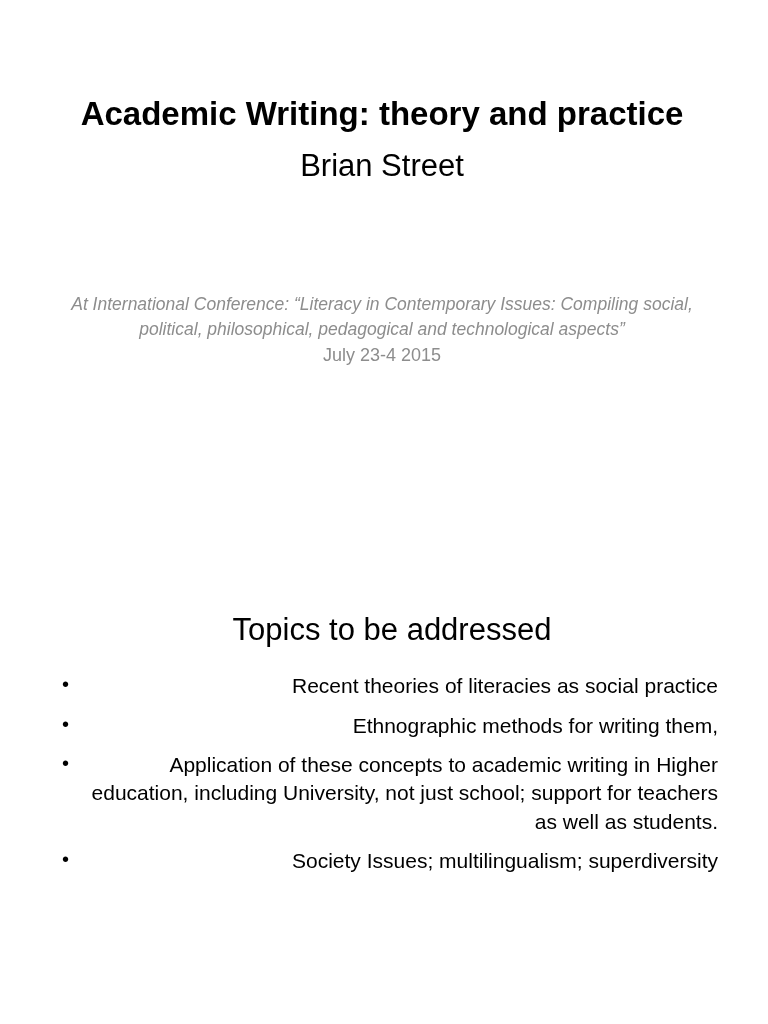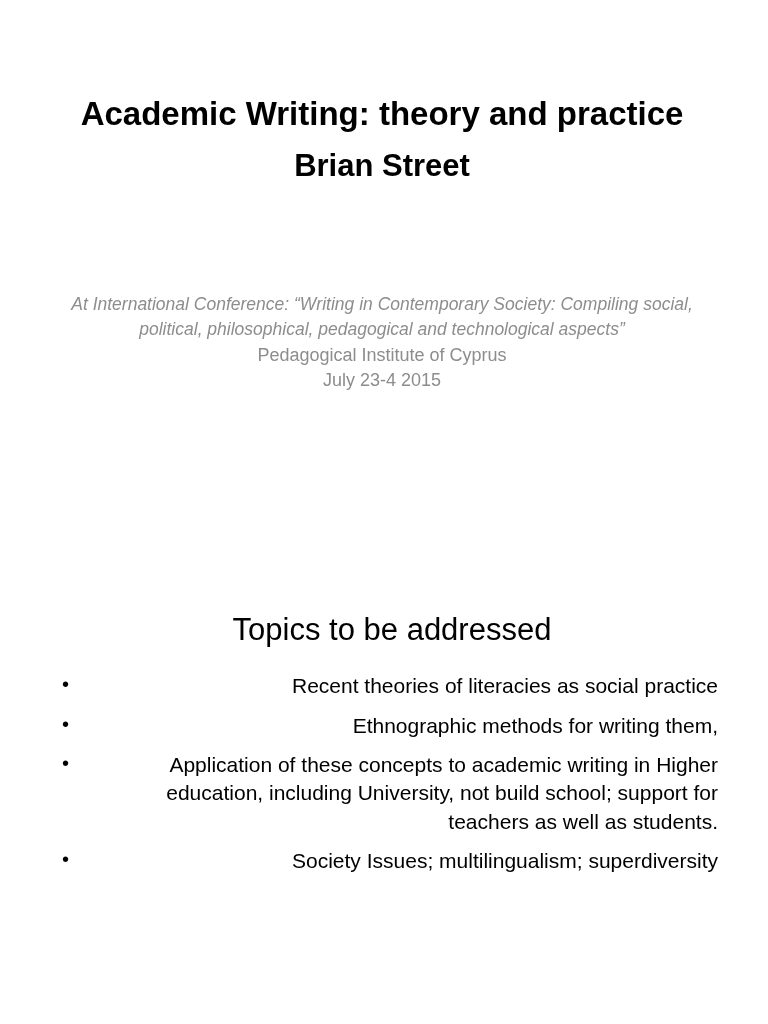--- a/index.html
+++ b/index.html
@@ -33,21 +33,21 @@
   }
   .title-main {
     font-size: 33px;
     font-weight: bold;
     line-height: 1.56;
     letter-spacing: 0px;
     margin: 0;
   }
   .title-author {
     font-size: 31px;
-    font-weight: bold;
+    font-weight: normal;
     line-height: 1.5;
     margin: 4px 0 0 0;
   }
   .conf-block {
     margin-top: 102px;
     color: #8d8d8d;
     font-size: 18px;
     line-height: 1.42;
   }
   .conf-italic {
@@ -101,29 +101,28 @@
 </head>
 <body>
 
 <div class="page">
 
   <section class="slide-one">
     <h1 class="title-main">Academic Writing: theory and practice</h1>
     <div class="title-author">Brian Street</div>
 
     <div class="conf-block">
-      <div class="conf-italic">At International Conference: “Writing in Contemporary Society: Compiling social, political, philosophical, pedagogical and technological aspects”</div>
-      <div class="conf-plain">Pedagogical Institute of Cyprus</div>
+      <div class="conf-italic">At International Conference: “Literacy in Contemporary Issues: Compiling social, political, philosophical, pedagogical and technological aspects”</div>
       <div class="conf-plain">July 23-4 2015</div>
     </div>
   </section>
 
   <section class="slide-two">
     <h2 class="topics-title">Topics to be addressed</h2>
     <ul class="bullets">
       <li>Recent theories of literacies as social practice</li>
       <li>Ethnographic methods for writing them,</li>
-      <li>Application of  these concepts to academic writing in Higher education, including University, not build school; support for teachers as well as students.</li>
+      <li>Application of  these concepts to academic writing in Higher education, including University, not just school; support for teachers as well as students.</li>
       <li>Society Issues; multilingualism; superdiversity</li>
     </ul>
   </section>
 
 </div>
 
 </body></html>

